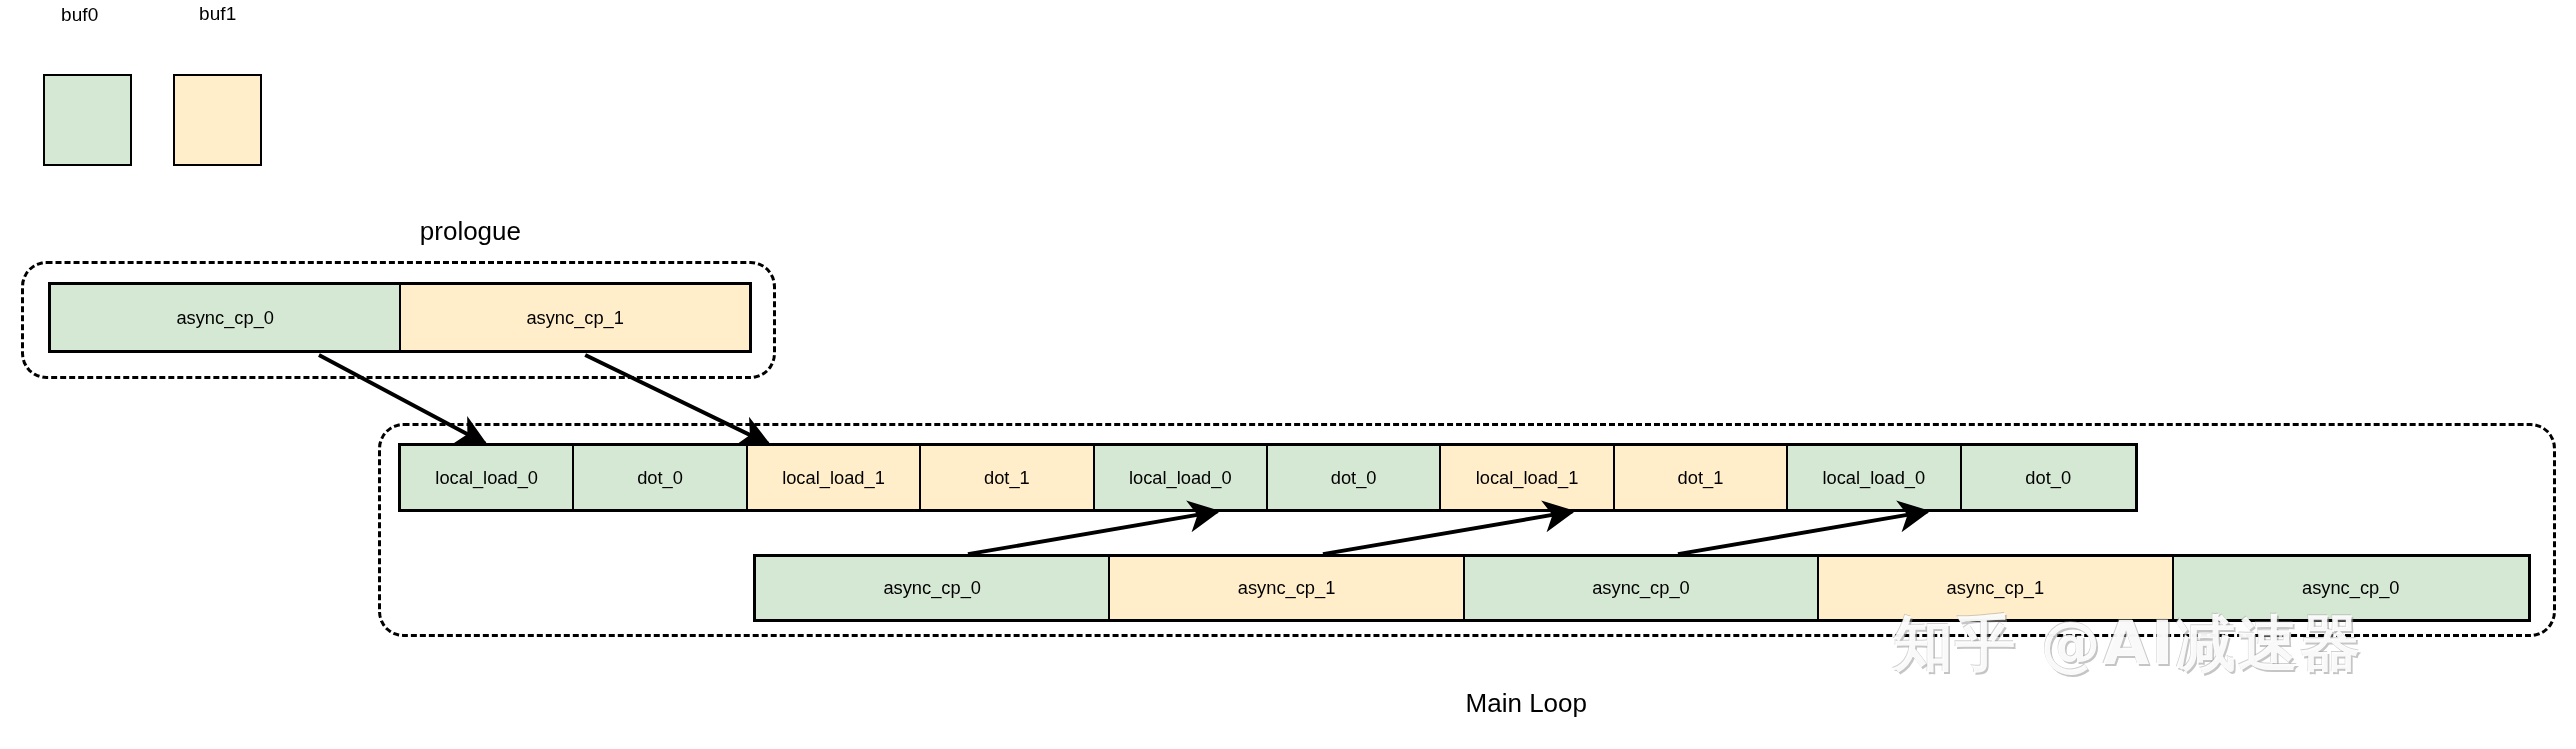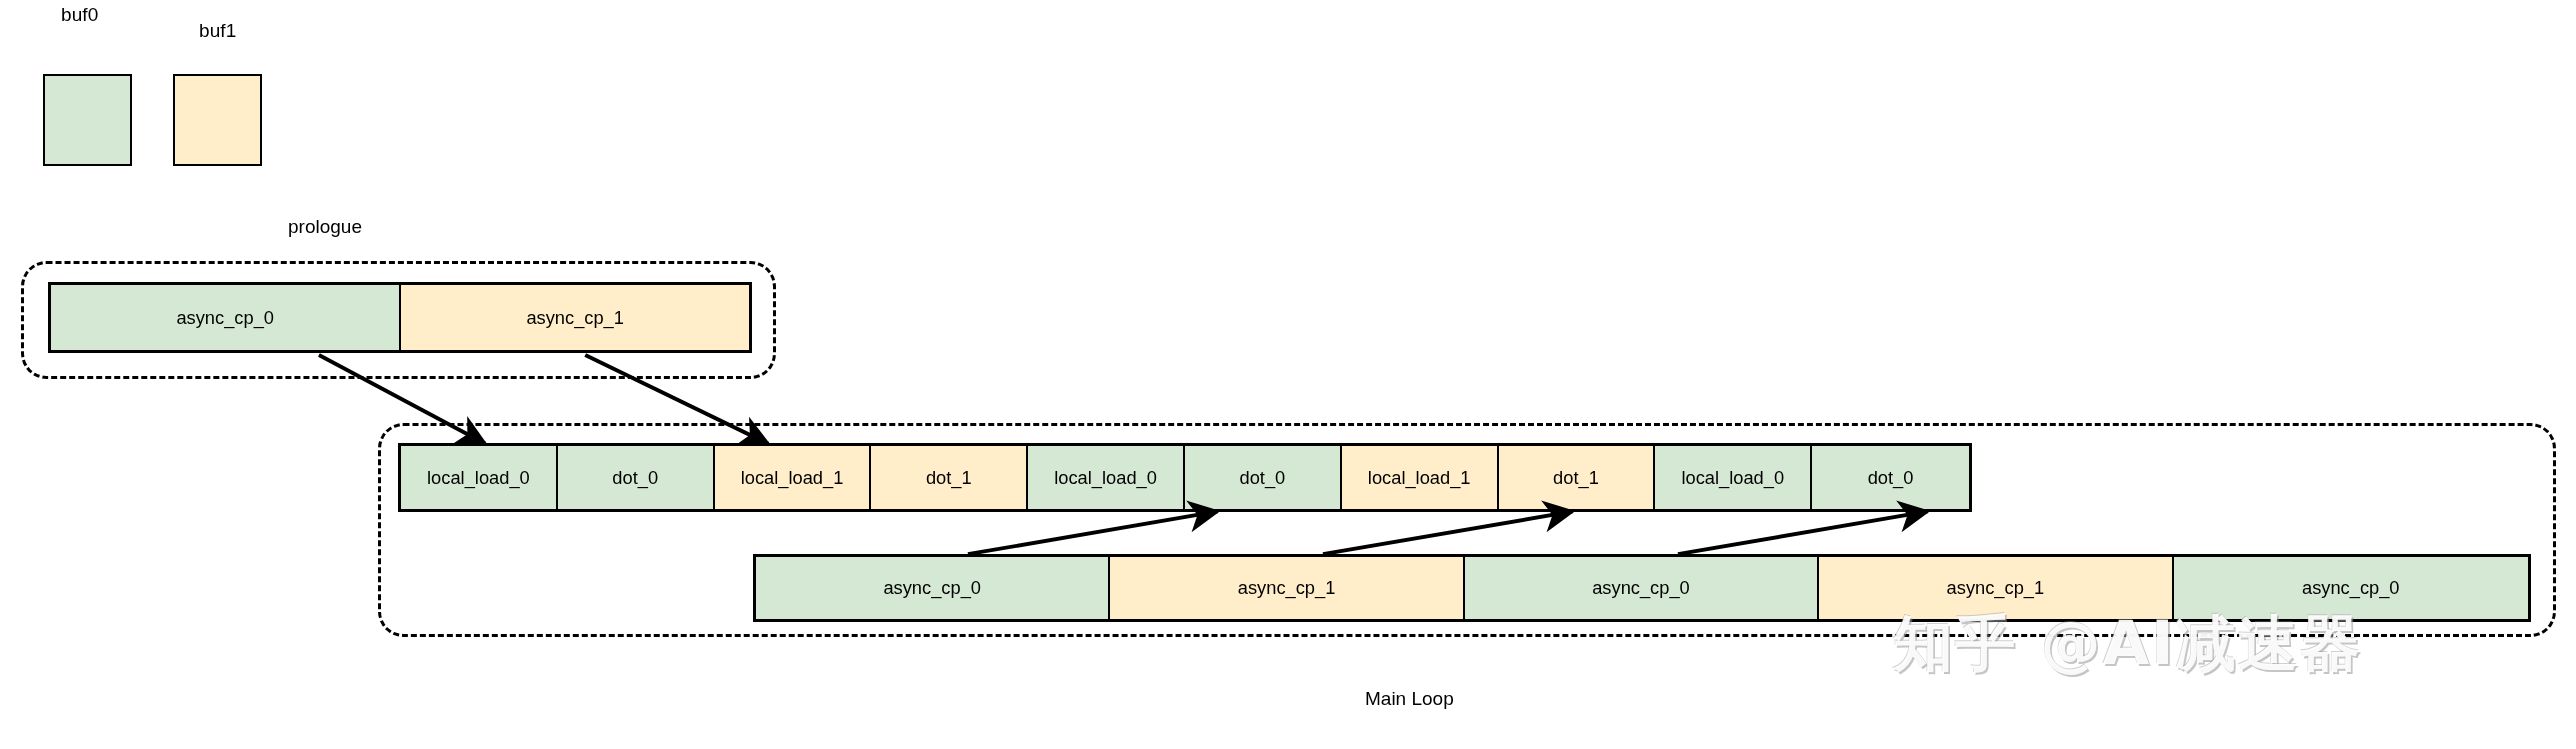--- a/index.html
+++ b/index.html
@@ -29,24 +29,24 @@
   
   .dashed-group{
     position:absolute;
     box-sizing:border-box;
     border:3.9px dashed #000000;
     border-radius:25.5px;
     background:transparent;
   }
   .group-caption{
     position:absolute;
-    font-size:19px;
+    font-size:26px;
     color:#000;
     white-space:nowrap;
-    text-align:left;
+    text-align:right;
   }
 
   
   .strip{
     position:absolute;
     display:flex;
     box-sizing:border-box;
     border:3.3px solid #000000;
     background:#fef9c3;
   }
@@ -87,36 +87,36 @@
 </style>
 </head>
 <body>
 
 <div class="stage">
 
   <div>
     <div class="legend-label" style="left:61px;top:4px;">buf0</div>
     <div class="legend-swatch" style="left:43px;top:74px;width:89px;height:92px;background:#d5e8d4;"></div>
 
-    <div class="legend-label" style="left:199px;top:20px;">buf1</div>
+    <div class="legend-label" style="left:199px;top:3px;">buf1</div>
     <div class="legend-swatch" style="left:173px;top:74px;width:89px;height:92px;background:#ffeec9;"></div>
   </div>
 
   <div class="group-caption" style="left:288px;top:216px;width:233px;">prologue</div>
 
   <div class="dashed-group" style="left:21px;top:261px;width:755px;height:118px;"></div>
 
   <div class="strip" style="left:48px;top:282px;width:704px;height:71px;">
     <div class="cell" style="width:50.2%;background:#d5e8d4;">async_cp_0</div>
     <div class="cell" style="width:49.8%;background:#ffeec9;">async_cp_1</div>
   </div>
 
   <div class="dashed-group" style="left:378px;top:423px;width:2178px;height:214px;"></div>
 
-  <div class="strip" style="left:398px;top:443px;width:1574px;height:69px;">
+  <div class="strip" style="left:398px;top:443px;width:1740px;height:69px;">
     <div class="cell" style="width:10%;background:#d5e8d4;">local_load_0</div>
     <div class="cell" style="width:10%;background:#d5e8d4;">dot_0</div>
     <div class="cell" style="width:10%;background:#ffeec9;">local_load_1</div>
     <div class="cell" style="width:10%;background:#ffeec9;">dot_1</div>
     <div class="cell" style="width:10%;background:#d5e8d4;">local_load_0</div>
     <div class="cell" style="width:10%;background:#d5e8d4;">dot_0</div>
     <div class="cell" style="width:10%;background:#ffeec9;">local_load_1</div>
     <div class="cell" style="width:10%;background:#ffeec9;">dot_1</div>
     <div class="cell" style="width:10%;background:#d5e8d4;">local_load_0</div>
     <div class="cell" style="width:10%;background:#d5e8d4;">dot_0</div>

